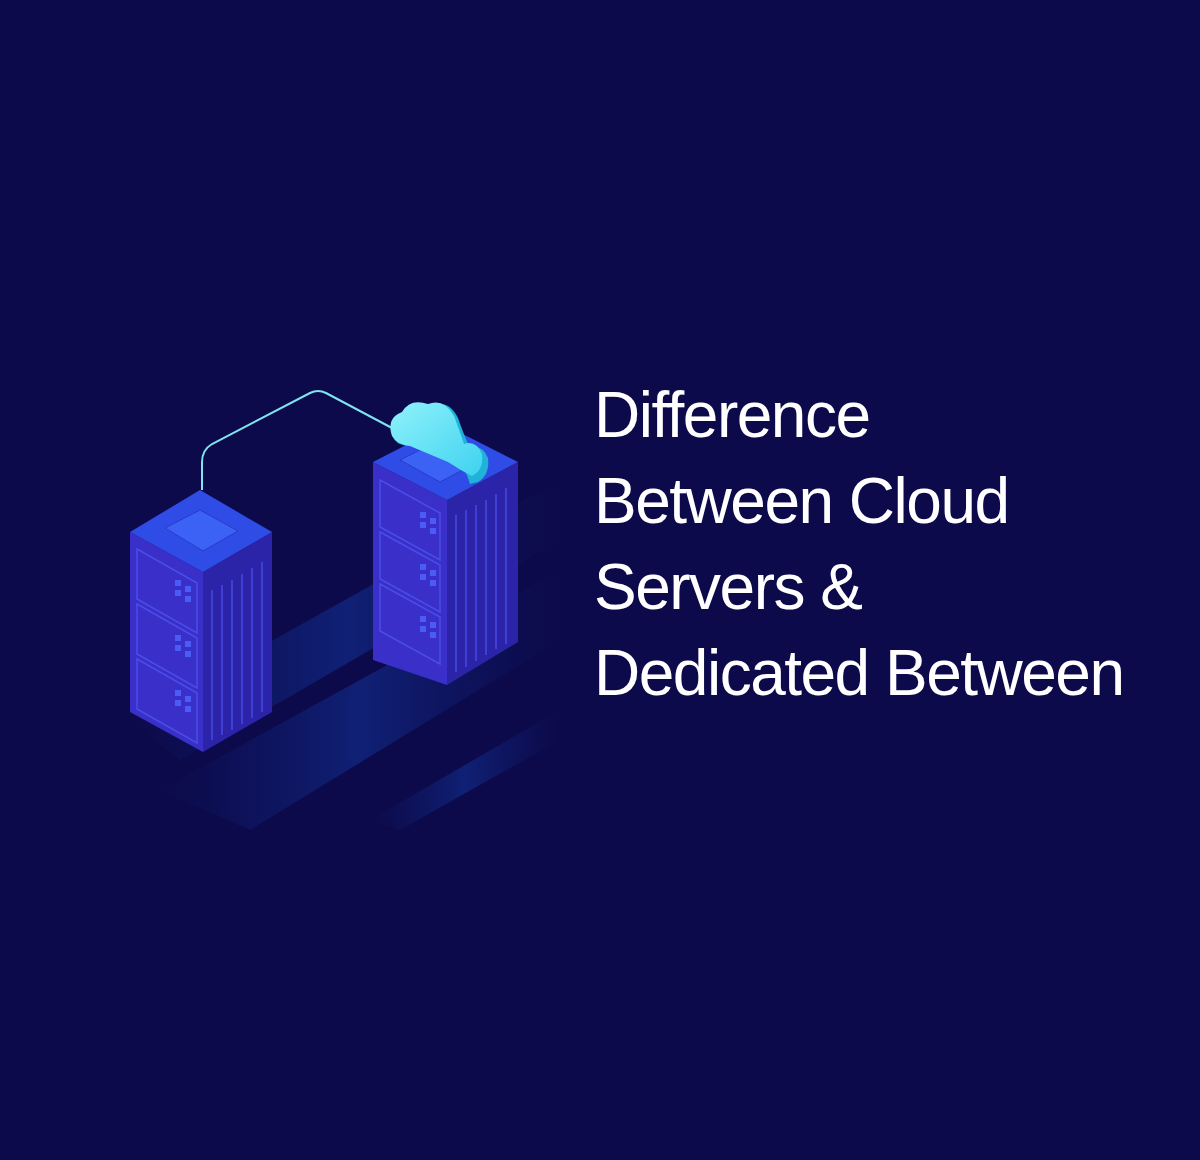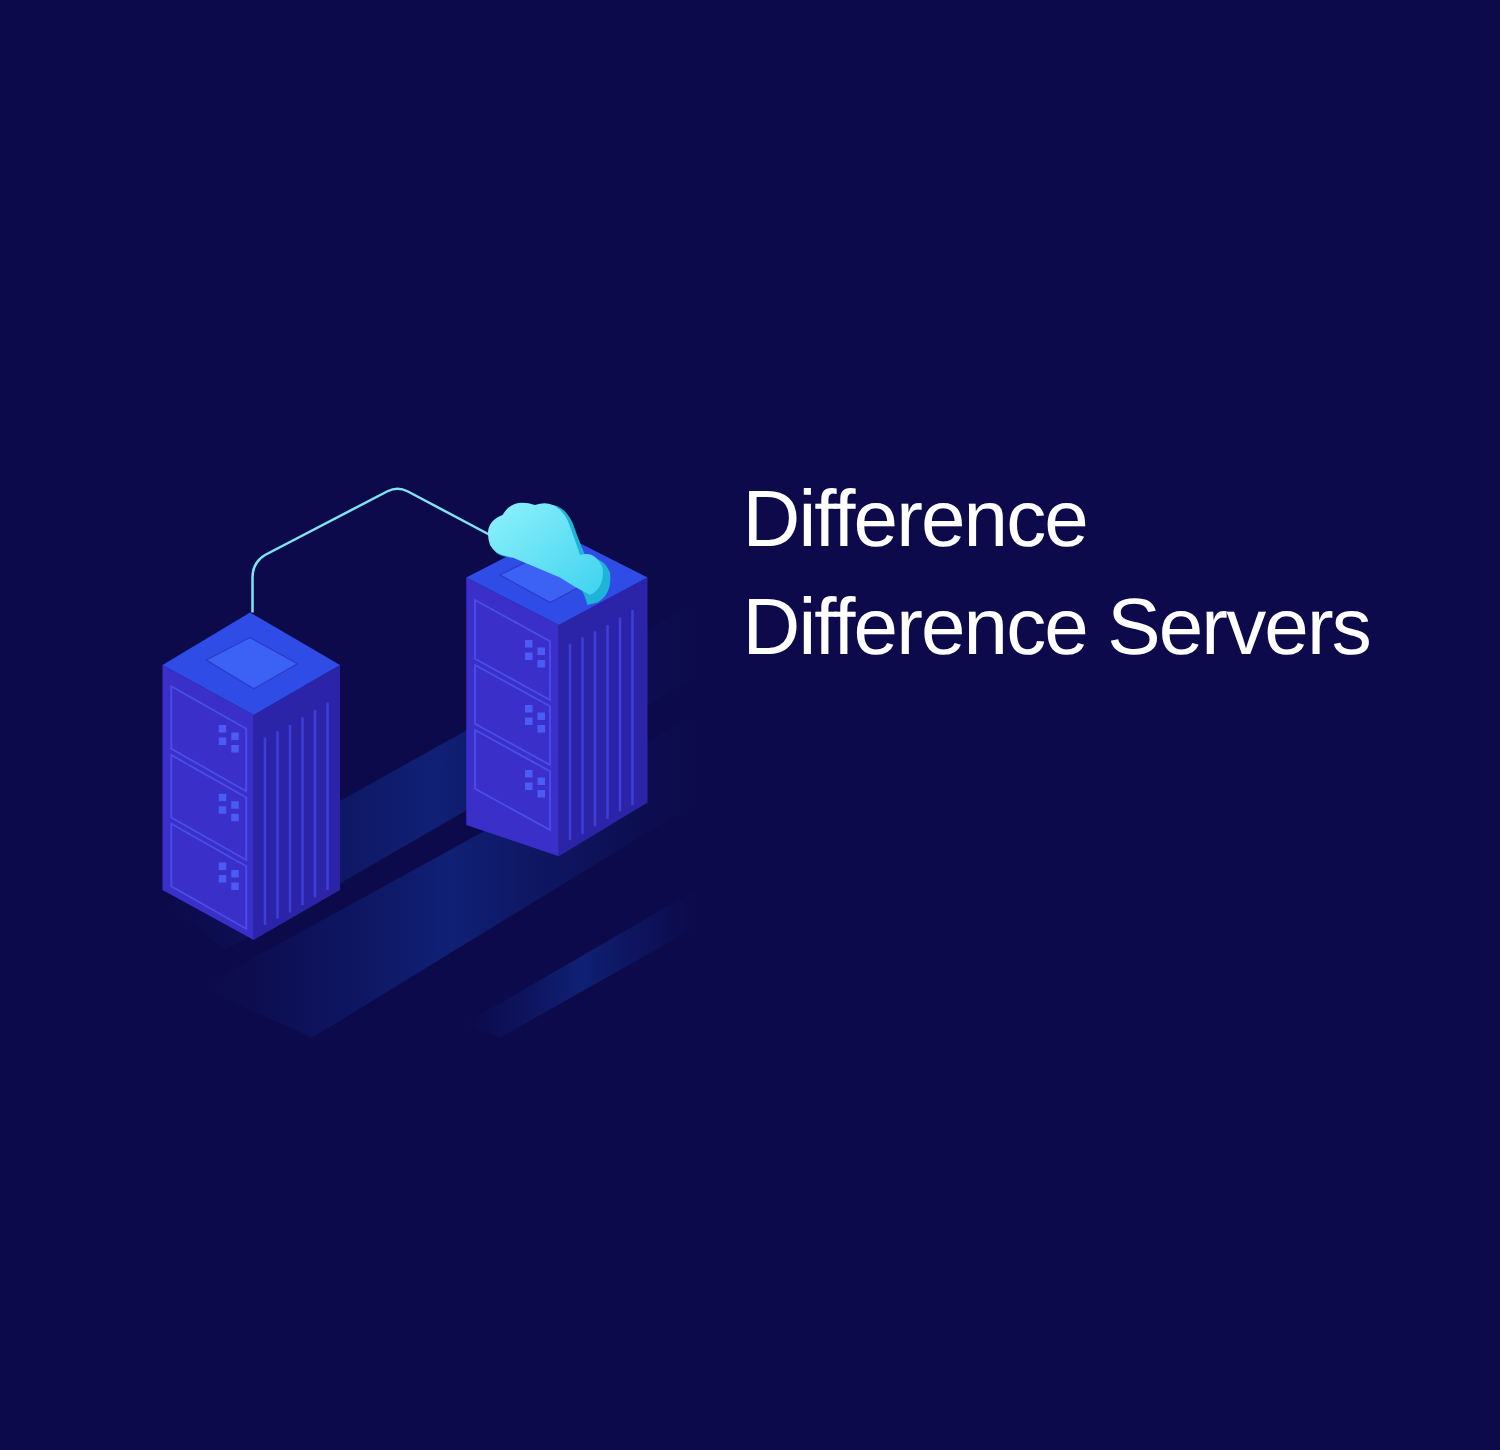--- a/index.html
+++ b/index.html
@@ -102,14 +102,16 @@
 
     <g>
       <path d="M395,440 Q388,420 405,414 Q412,400 430,406 Q448,398 458,418 Q465,438 470,448 Q482,444 488,458 Q490,475 478,482 L470,484 Q465,466 455,460 L420,445 Q400,448 395,440 Z" fill="#1fb3d8"></path>
       <path d="M392,436 Q386,418 402,412 Q410,398 428,404 Q444,398 454,416 Q460,432 464,444 Q476,440 482,454 Q484,470 472,476 Q460,470 448,462 L410,446 Q396,444 392,436 Z" fill="url(#cloudg)"></path>
     </g>
   </g>
 </svg>
 
 <h1 class="title">
   <span>Difference</span>
-  <span>Difference Servers</span>
+  <span>Between Cloud</span>
+  <span>Servers &amp;</span>
+  <span>Dedicated Between</span>
 </h1>
 
 </body></html>

